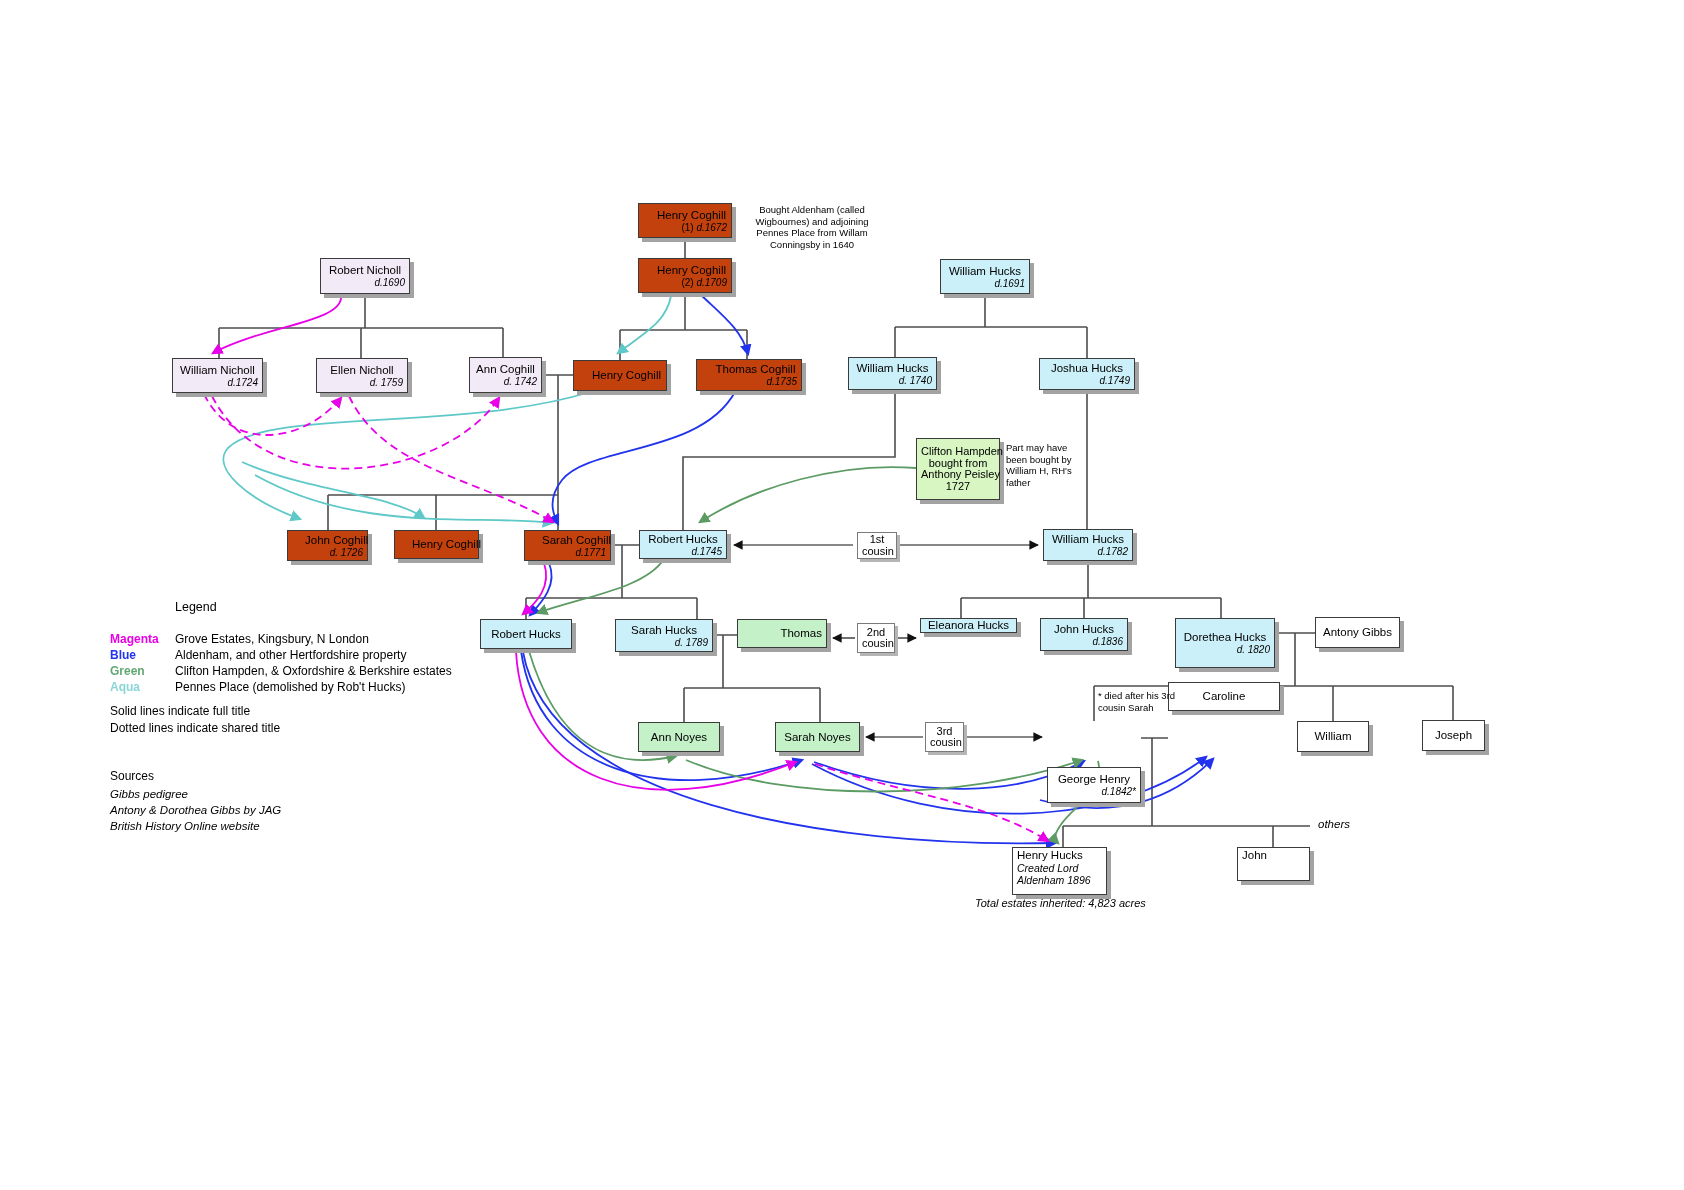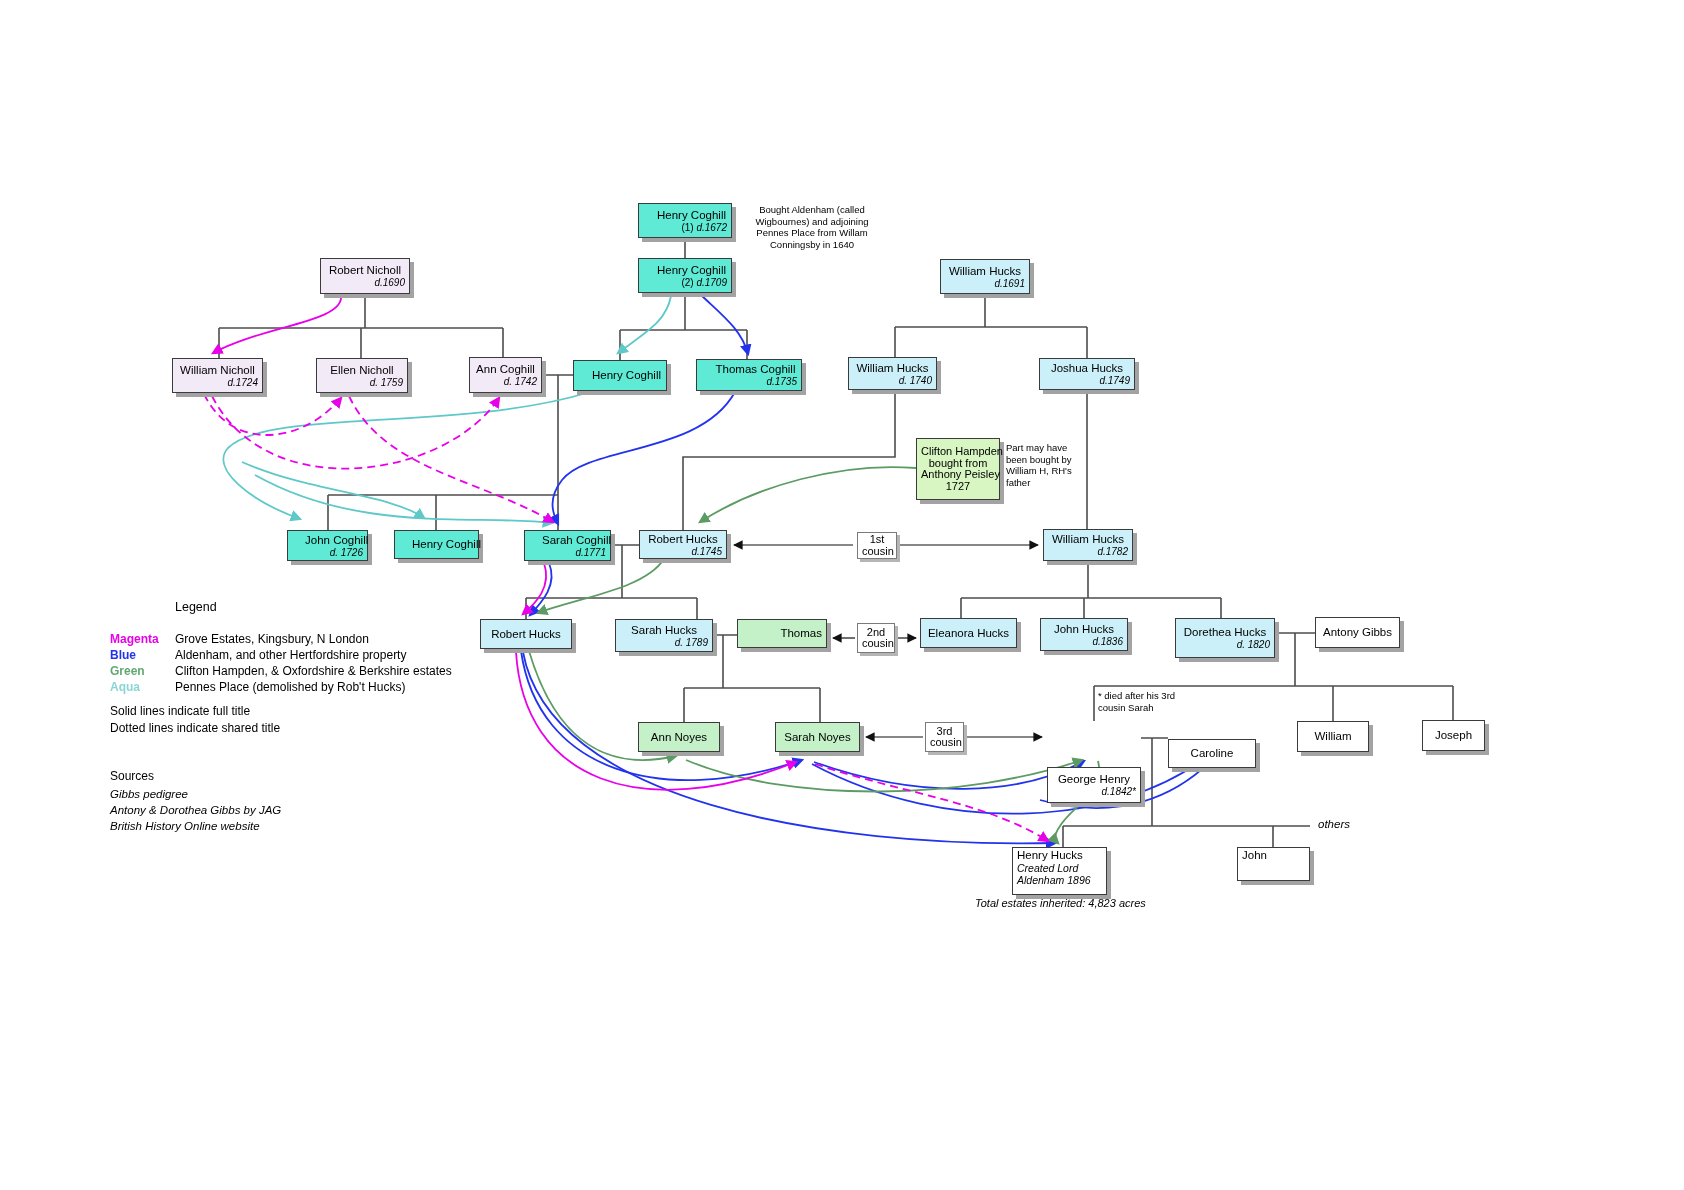--- a/index.html
+++ b/index.html
@@ -7,21 +7,21 @@
           font-family:"Liberation Sans",sans-serif;color:#000;}
   #wires{position:absolute;left:0;top:0;z-index:1;}
   .node{position:absolute;z-index:2;box-sizing:border-box;border:1.6px solid #3b3b3b;
         box-shadow:4px 4px 0 #a3a3a3;display:flex;flex-direction:column;justify-content:center;
         padding:1px 4px;}
   .node .nm{font-size:11.5px;line-height:13px;text-align:center;white-space:nowrap;}
   .node .dt{font-size:10px;line-height:11px;text-align:right;white-space:nowrap;}
   .node .dt i{font-style:italic;}
   .node .ital{font-size:10.5px;line-height:12px;font-style:italic;text-align:left;white-space:nowrap;}
   .node .ln{font-size:11px;line-height:11.5px;text-align:center;white-space:nowrap;}
-  .fill-yellow{background:#5eead4;padding-left:17px;}
+  .fill-yellow{background:#c2410c;padding-left:17px;}
   .fill-cyan{background:#CBF0F9;}
   .fill-lav{background:#F3EAF8;}
   .fill-green{background:#C5F1C8;}
   .fill-green2{background:#D7F6C2;}
   .fill-white{background:#FFFFFF;}
   .fill-plain{background:#FFFFFF;border:1.5px solid #7a7a7a;box-shadow:3px 3px 0 #b5b5b5;}
   .align-left .nm,.align-left .dt{text-align:left;}
   .align-right .nm{text-align:right;}
   .topalign{justify-content:flex-start;}
   .note{position:absolute;z-index:3;font-size:9.5px;line-height:11.5px;}
@@ -238,49 +238,49 @@
       <div class="nm">Sarah Hucks</div>
       <div class="dt"><i>d. 1789</i></div>
     </div>
     <div class="node fill-green align-right" style="left: 737px; top: 619px; width: 90px; height: 29px;">
       <div class="nm">Thomas</div>
     </div>
     <div class="node fill-plain" style="left: 857px; top: 623px; width: 38px; height: 30px;">
       <div class="ln">2nd</div>
       <div class="ln">cousin</div>
     </div>
-    <div class="node fill-cyan" style="left: 920px; top: 618px; width: 97px; height: 30px;">
+    <div class="node fill-cyan" style="left: 920px; top: 618px; width: 97px; height: 15px;">
       <div class="nm">Eleanora  Hucks</div>
     </div>
     <div class="node fill-cyan" style="left: 1040px; top: 618px; width: 88px; height: 33px;">
       <div class="nm">John Hucks</div>
       <div class="dt"><i>d.1836</i></div>
     </div>
-    <div class="node fill-cyan" style="left: 1175px; top: 618px; width: 100px; height: 40px;">
+    <div class="node fill-cyan" style="left: 1175px; top: 618px; width: 100px; height: 50px;">
       <div class="nm">Dorethea Hucks</div>
       <div class="dt"><i>d. 1820</i></div>
     </div>
     <div class="node fill-white" style="left: 1315px; top: 617px; width: 85px; height: 31px;">
       <div class="nm">Antony Gibbs</div>
     </div>
     <div class="node fill-green" style="left: 638px; top: 722px; width: 82px; height: 30px;">
       <div class="nm">Ann Noyes</div>
     </div>
     <div class="node fill-green" style="left: 775px; top: 722px; width: 85px; height: 30px;">
       <div class="nm">Sarah Noyes</div>
     </div>
     <div class="node fill-plain" style="left: 925px; top: 722px; width: 39px; height: 30px;">
       <div class="ln">3rd</div>
       <div class="ln">cousin</div>
     </div>
     <div class="node fill-white" style="left: 1047px; top: 721px; width: 94px; height: 36px; margin-top: 46px;">
       <div class="nm">George Henry</div>
       <div class="dt"><i>d.1842*</i></div>
     </div>
-    <div class="node fill-white" style="left: 1168px; top: 739px; width: 88px; height: 29px;">
+    <div class="node fill-white" style="left: 1168px; top: 682px; width: 112px; height: 29px;">
       <div class="nm">Caroline</div>
     </div>
     <div class="node fill-white" style="left: 1297px; top: 721px; width: 72px; height: 31px;">
       <div class="nm">William</div>
     </div>
     <div class="node fill-white" style="left: 1422px; top: 720px; width: 63px; height: 31px;">
       <div class="nm">Joseph</div>
     </div>
     <div class="node fill-white align-left topalign" style="left: 1012px; top: 847px; width: 95px; height: 48px;">
       <div class="nm">Henry Hucks</div>

